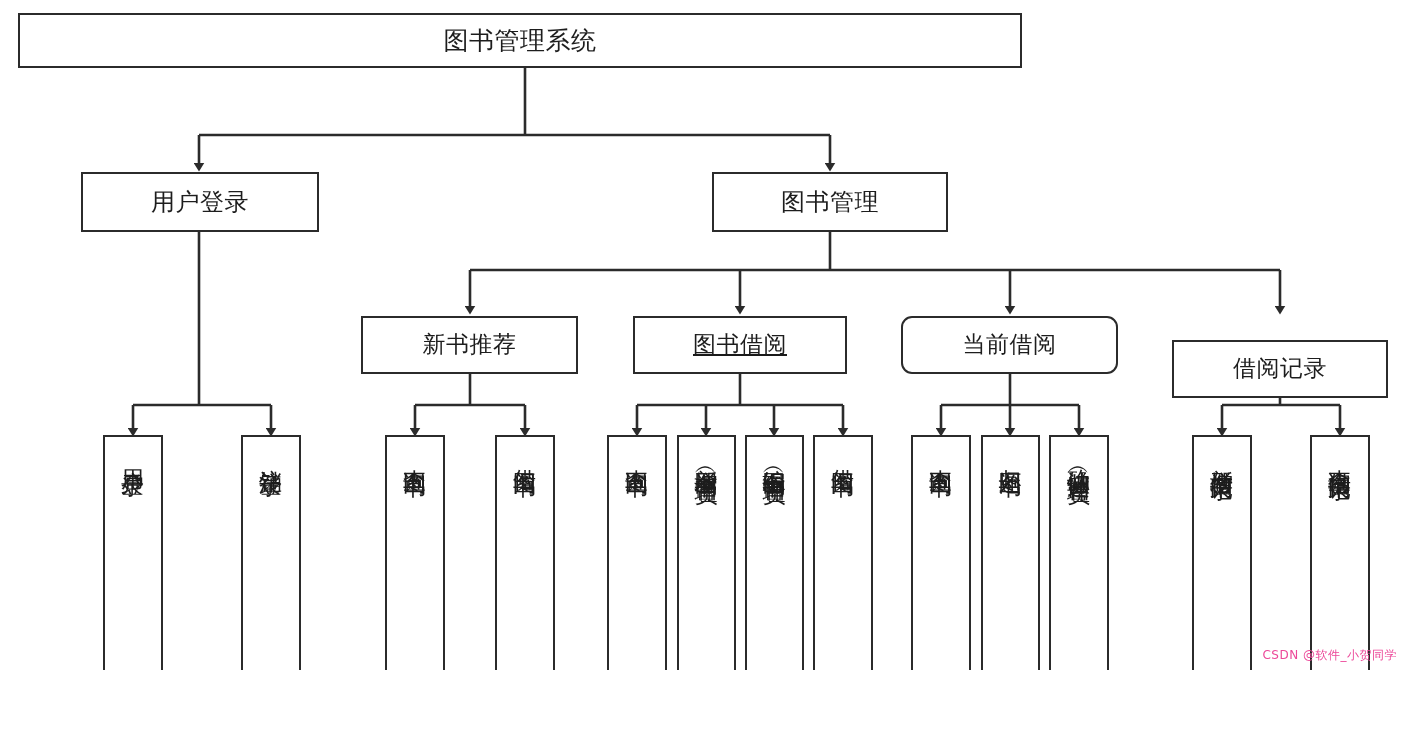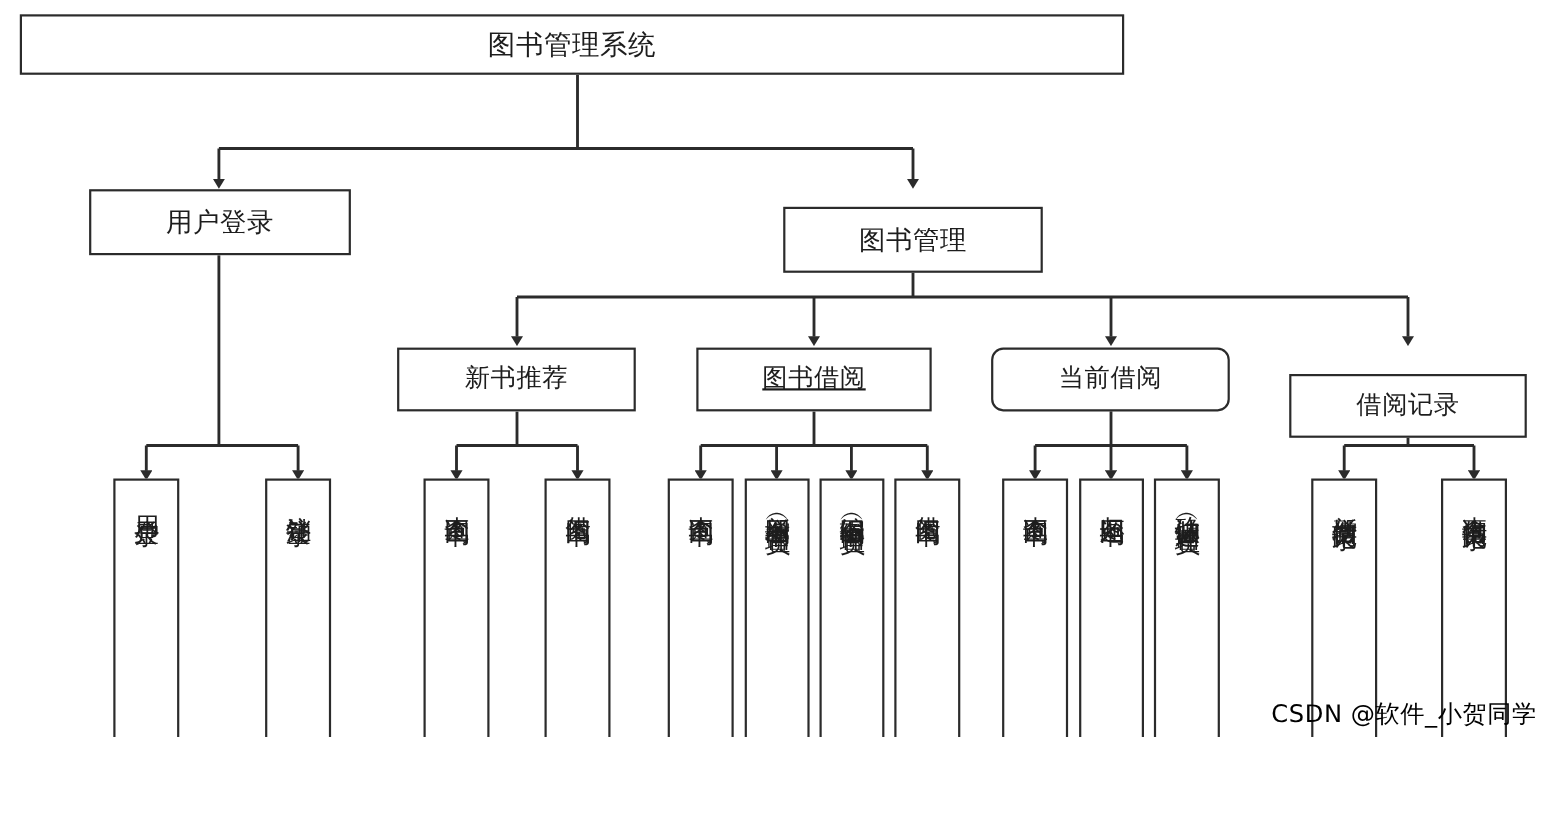--- a/index.html
+++ b/index.html
@@ -59,22 +59,22 @@
     font-size: 23px;
     line-height: 1.22;
     letter-spacing: 2px;
     white-space: nowrap;
     height: auto;
   }
   .watermark {
     position: absolute;
     right: 8px;
     bottom: 6px;
-    font-size: 22px;
-    color: #000000;
+    font-size: 12px;
+    color: #ec4899;
     z-index: 5;
     white-space: nowrap;
     letter-spacing: 0.5px;
   }
 </style>
 </head>
 <body>
 
 <div id="canvas">
 
@@ -128,21 +128,21 @@
     </g>
   </svg>
 
   <div class="node node-root" style="left:18px; top:13px; width:1004px; height:55px;">
     <span class="label">图书管理系统</span>
   </div>
 
   <div class="node node-l2" style="left:81px; top:172px; width:238px; height:60px;">
     <span class="label">用户登录</span>
   </div>
-  <div class="node node-l2" style="left:712px; top:188px; width:236px; height:60px;">
+  <div class="node node-l2" style="left:712px; top:172px; width:236px; height:60px;">
     <span class="label">图书管理</span>
   </div>
 
   <div class="node node-l3" style="left:361px; top:316px; width:217px; height:58px;">
     <span class="label">新书推荐</span>
   </div>
   <div class="node node-l3" style="left:633px; top:316px; width:214px; height:58px;text-decoration:underline;">
     <span class="label">图书借阅</span>
   </div>
   <div class="node node-l3" style="left:901px; top:316px; width:217px; height:58px;border-radius:11px;">

